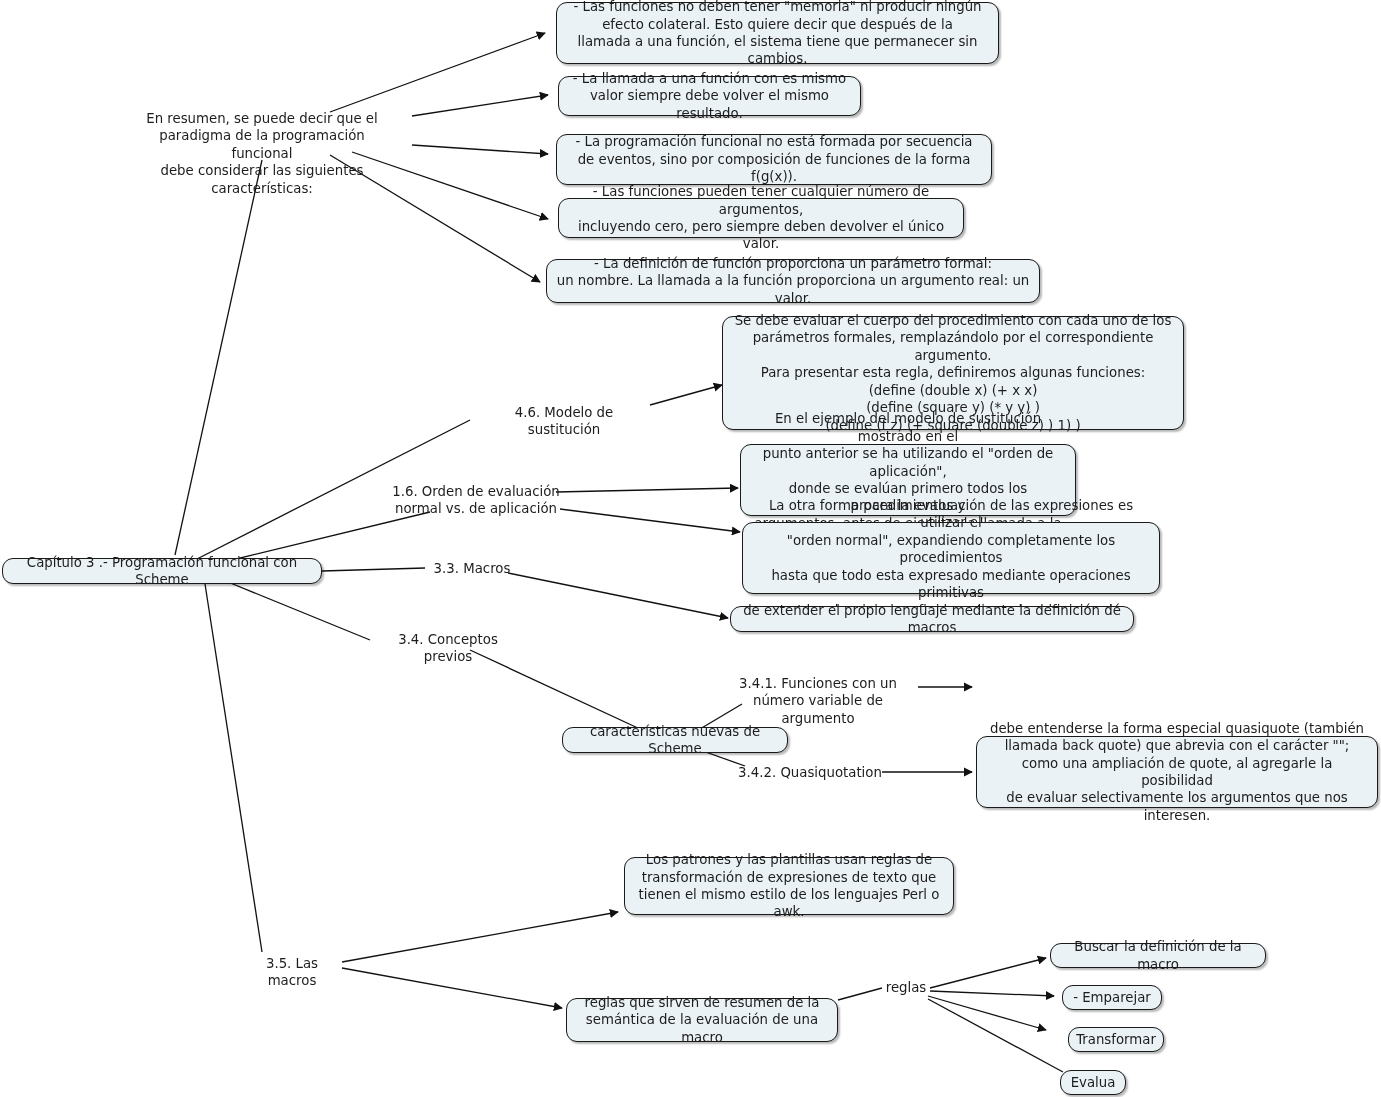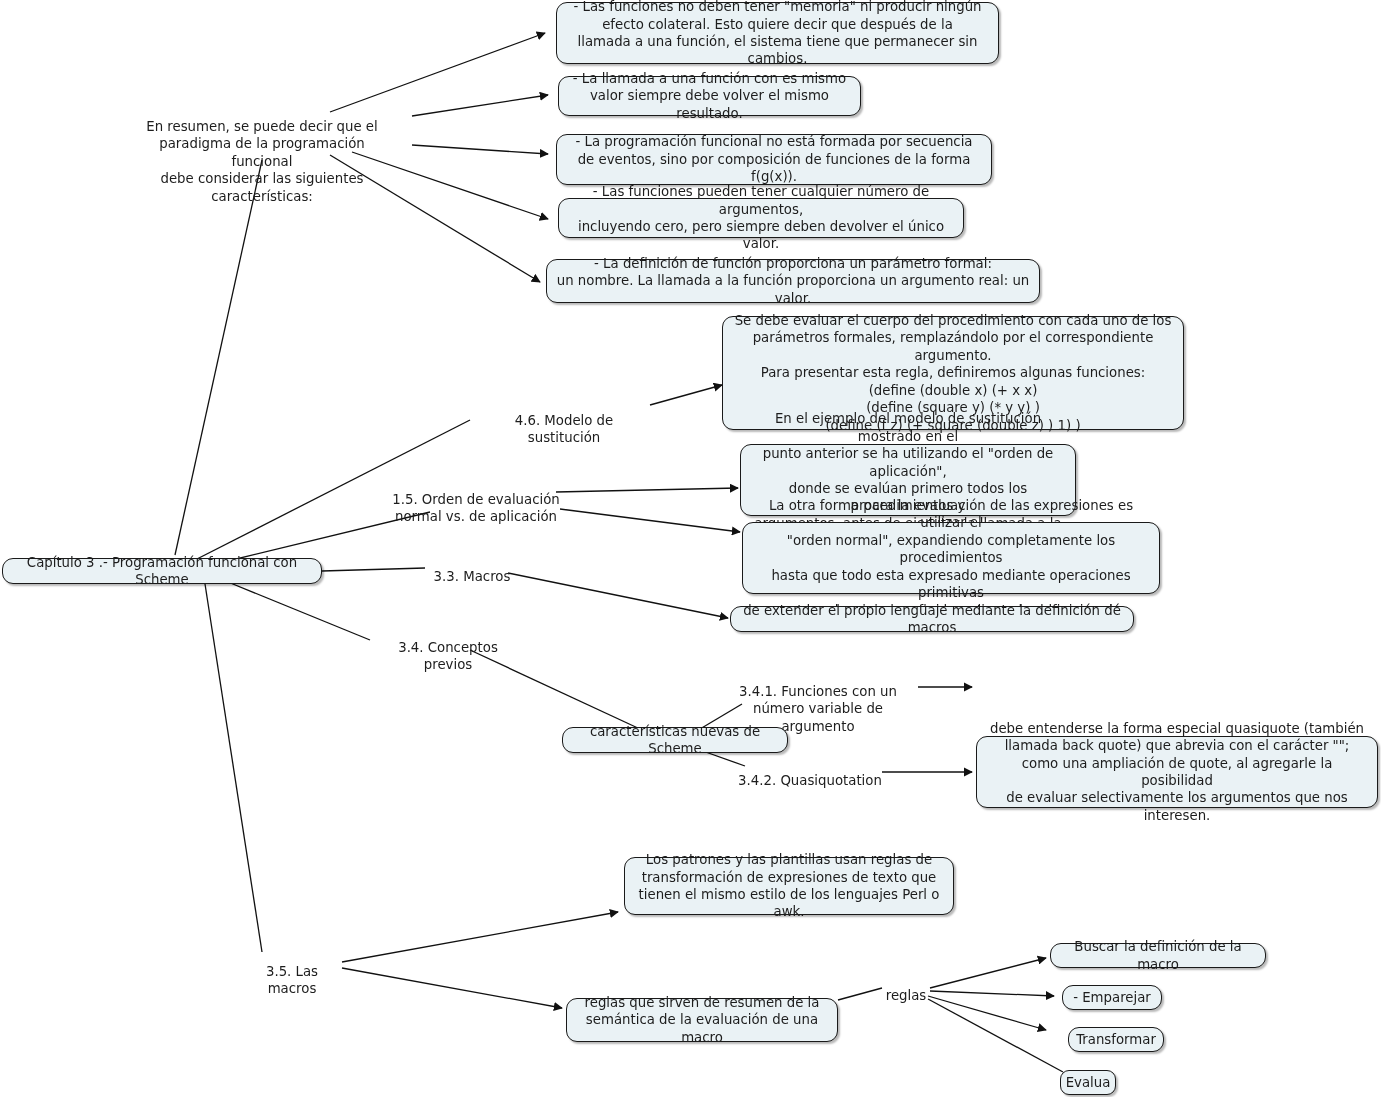--- a/index.html
+++ b/index.html
@@ -44,21 +44,20 @@
     white-space: pre-line;
   }
   .label {
     position: absolute;
     color: #1d1d1d;
     font-size: 13.3px;
     line-height: 17.4px;
     text-align: center;
     white-space: pre-line;
     background: transparent;
-    margin-top: 8px;
   }
   .node.compact { padding: 4px 10px; }
 </style>
 </head>
 <body>
 
 <div id="canvas">
 
   <svg id="links" xmlns="http://www.w3.org/2000/svg">
     <defs>
@@ -132,21 +131,21 @@
 de eventos, sino por composición de funciones de la forma f(g(x)).</div>
 
   <div class="node" style="left:558px; top:198px; width:406px; height:33px;">- Las funciones pueden tener cualquier número de argumentos,
 incluyendo cero, pero siempre deben devolver el único valor.</div>
 
   <div class="node" style="left:546px; top:259px; width:494px; height:44px;"> - La definición de función proporciona un parámetro formal:
 un nombre. La llamada a la función proporciona un argumento real: un valor.</div>
 
   <div class="label" style="left:478px; top:404px; width:172px;">4.6. Modelo de sustitución</div>
 
-  <div class="label" style="left:392px; top:483px; width:168px;">1.5. Orden de evaluación
+  <div class="label" style="left:392px; top:483px; width:168px;">1.6. Orden de evaluación
 normal vs. de aplicación</div>
 
   <div class="label" style="left:432px; top:560px; width:80px;">3.3. Macros</div>
 
   <div class="label" style="left:372px; top:631px; width:152px;">3.4. Conceptos previos</div>
 
   <div class="label" style="left:240px; top:955px; width:104px;">3.5. Las macros</div>
 
   <div class="label" style="left:716px; top:675px; width:204px;">3.4.1. Funciones con un
 número variable de argumento</div>
@@ -190,15 +189,15 @@
 
   <div class="node" style="left:566px; top:998px; width:272px; height:44px;">reglas que sirven de resumen de la
 semántica de la evaluación de una macro</div>
 
   <div class="node compact" style="left:1050px; top:943px; width:216px; height:25px;">Buscar la definición de la macro</div>
 
   <div class="node compact" style="left:1062px; top:985px; width:100px; height:25px;">- Emparejar</div>
 
   <div class="node compact" style="left:1062px; top:1027px; width:96px; height:25px;margin-left:6px;">Transformar</div>
 
-  <div class="node compact" style="left:1060px; top:1070px; width:56px; height:25px;border-radius:9px;">Evalua</div>
+  <div class="node compact" style="left:1060px; top:1070px; width:66px; height:25px;">Evalua</div>
 
 </div>
 
 </body></html>

